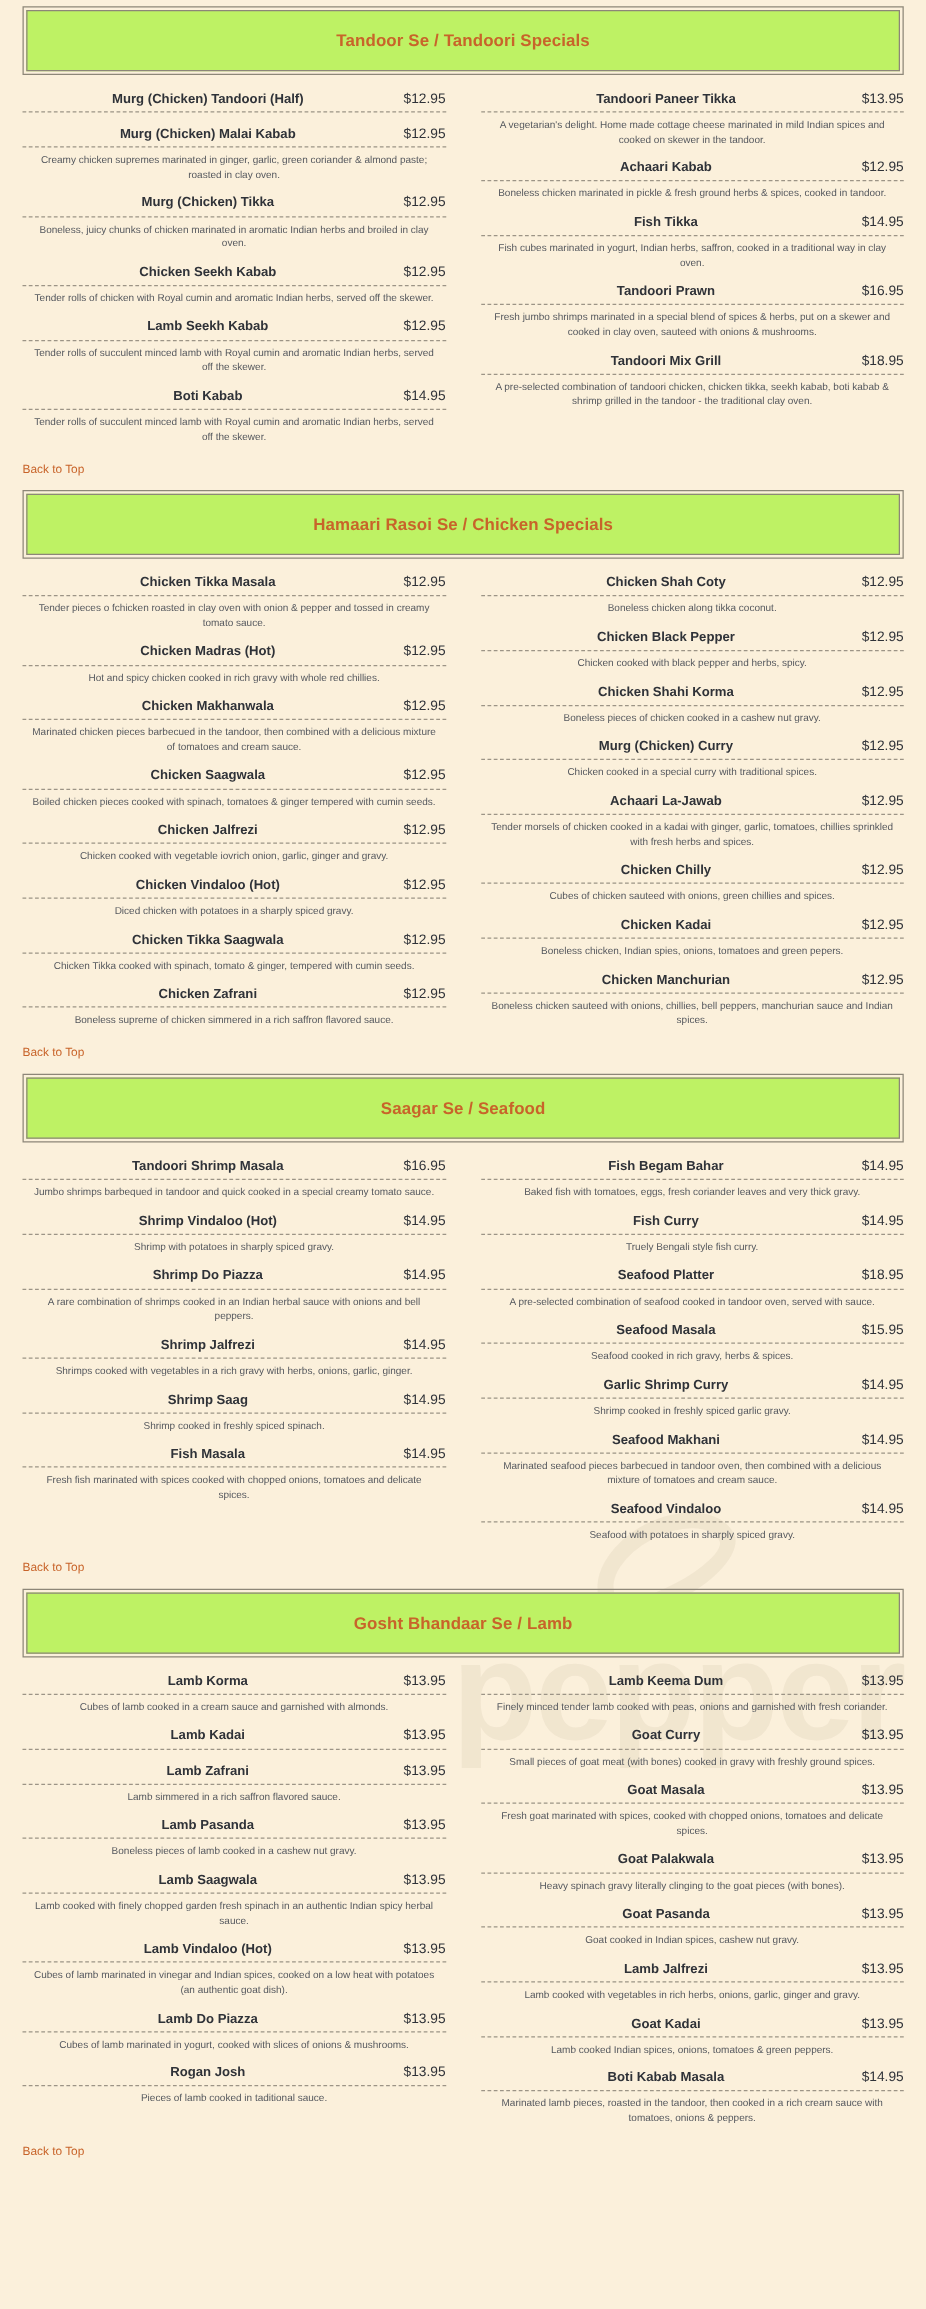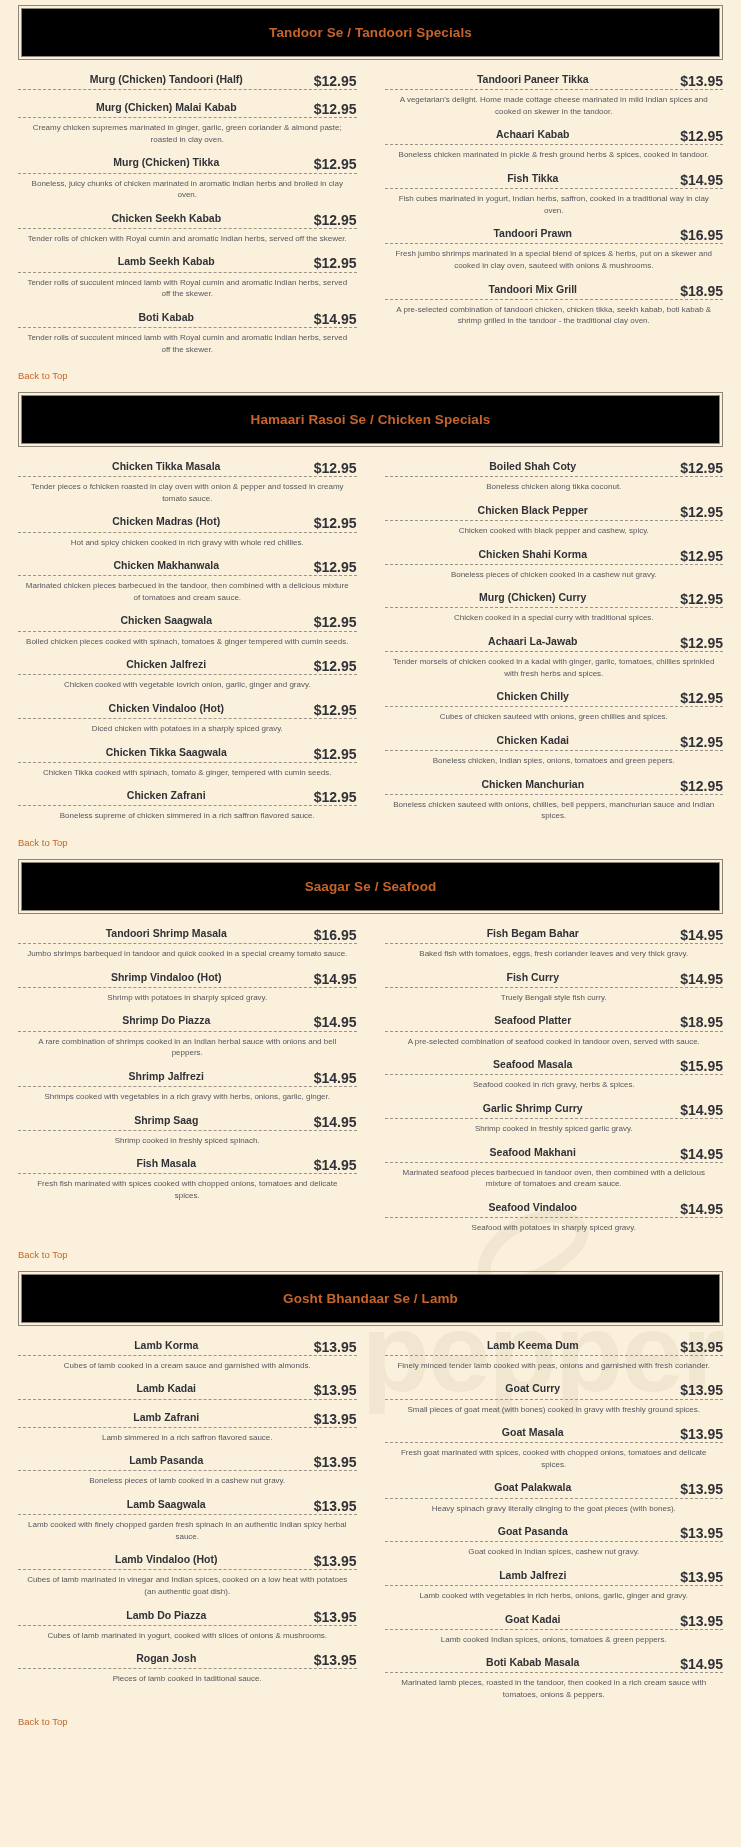--- a/index.html
+++ b/index.html
@@ -45,21 +45,21 @@
   .section {
     position: relative;
     z-index: 1;
     margin: 0 0 14px 0;
     padding: 0 18px;
   }
   .section-header {
     border: 1px solid #8d8678;
     outline: 1px solid #8d8678;
     outline-offset: 2px;
-    background: #000000;
+    background: #bef264;
     padding: 16px 10px;
     text-align: center;
     margin: 8px 3px 14px 3px;
   }
   .section-title {
     color: #c8642a;
     font-size: 13.5px;
     font-weight: 700;
     letter-spacing: 0.1px;
   }
@@ -81,22 +81,22 @@
   .item-name {
     font-size: 10.5px;
     font-weight: 700;
     color: #2f3238;
     text-align: center;
     flex: 1 1 auto;
     padding: 0 42px 0 0;
     line-height: 1.25;
   }
   .item-price {
-    font-size: 14px;
-    font-weight: 700;
+    font-size: 11px;
+    font-weight: 400;
     color: #2f3238;
     position: absolute;
     right: 0;
     white-space: nowrap;
   }
   .item-desc {
     font-size: 8px;
     line-height: 1.45;
     color: #55585e;
     text-align: center;
@@ -264,31 +264,31 @@
               <div class="item-head">
                 <div class="item-name">Chicken Zafrani</div>
                 <div class="item-price">$12.95</div>
               </div>
               <div class="item-desc">Boneless supreme of chicken simmered in a rich saffron flavored sauce.</div>
             </div>
           </div>
           <div class="col">
             <div class="item">
               <div class="item-head">
-                <div class="item-name">Boiled Shah Coty</div>
+                <div class="item-name">Chicken Shah Coty</div>
                 <div class="item-price">$12.95</div>
               </div>
               <div class="item-desc">Boneless chicken along tikka coconut.</div>
             </div>
             <div class="item">
               <div class="item-head">
                 <div class="item-name">Chicken Black Pepper</div>
                 <div class="item-price">$12.95</div>
               </div>
-              <div class="item-desc">Chicken cooked with black pepper and cashew, spicy.</div>
+              <div class="item-desc">Chicken cooked with black pepper and herbs, spicy.</div>
             </div>
             <div class="item">
               <div class="item-head">
                 <div class="item-name">Chicken Shahi Korma</div>
                 <div class="item-price">$12.95</div>
               </div>
               <div class="item-desc">Boneless pieces of chicken cooked in a cashew nut gravy.</div>
             </div>
             <div class="item">
               <div class="item-head">

